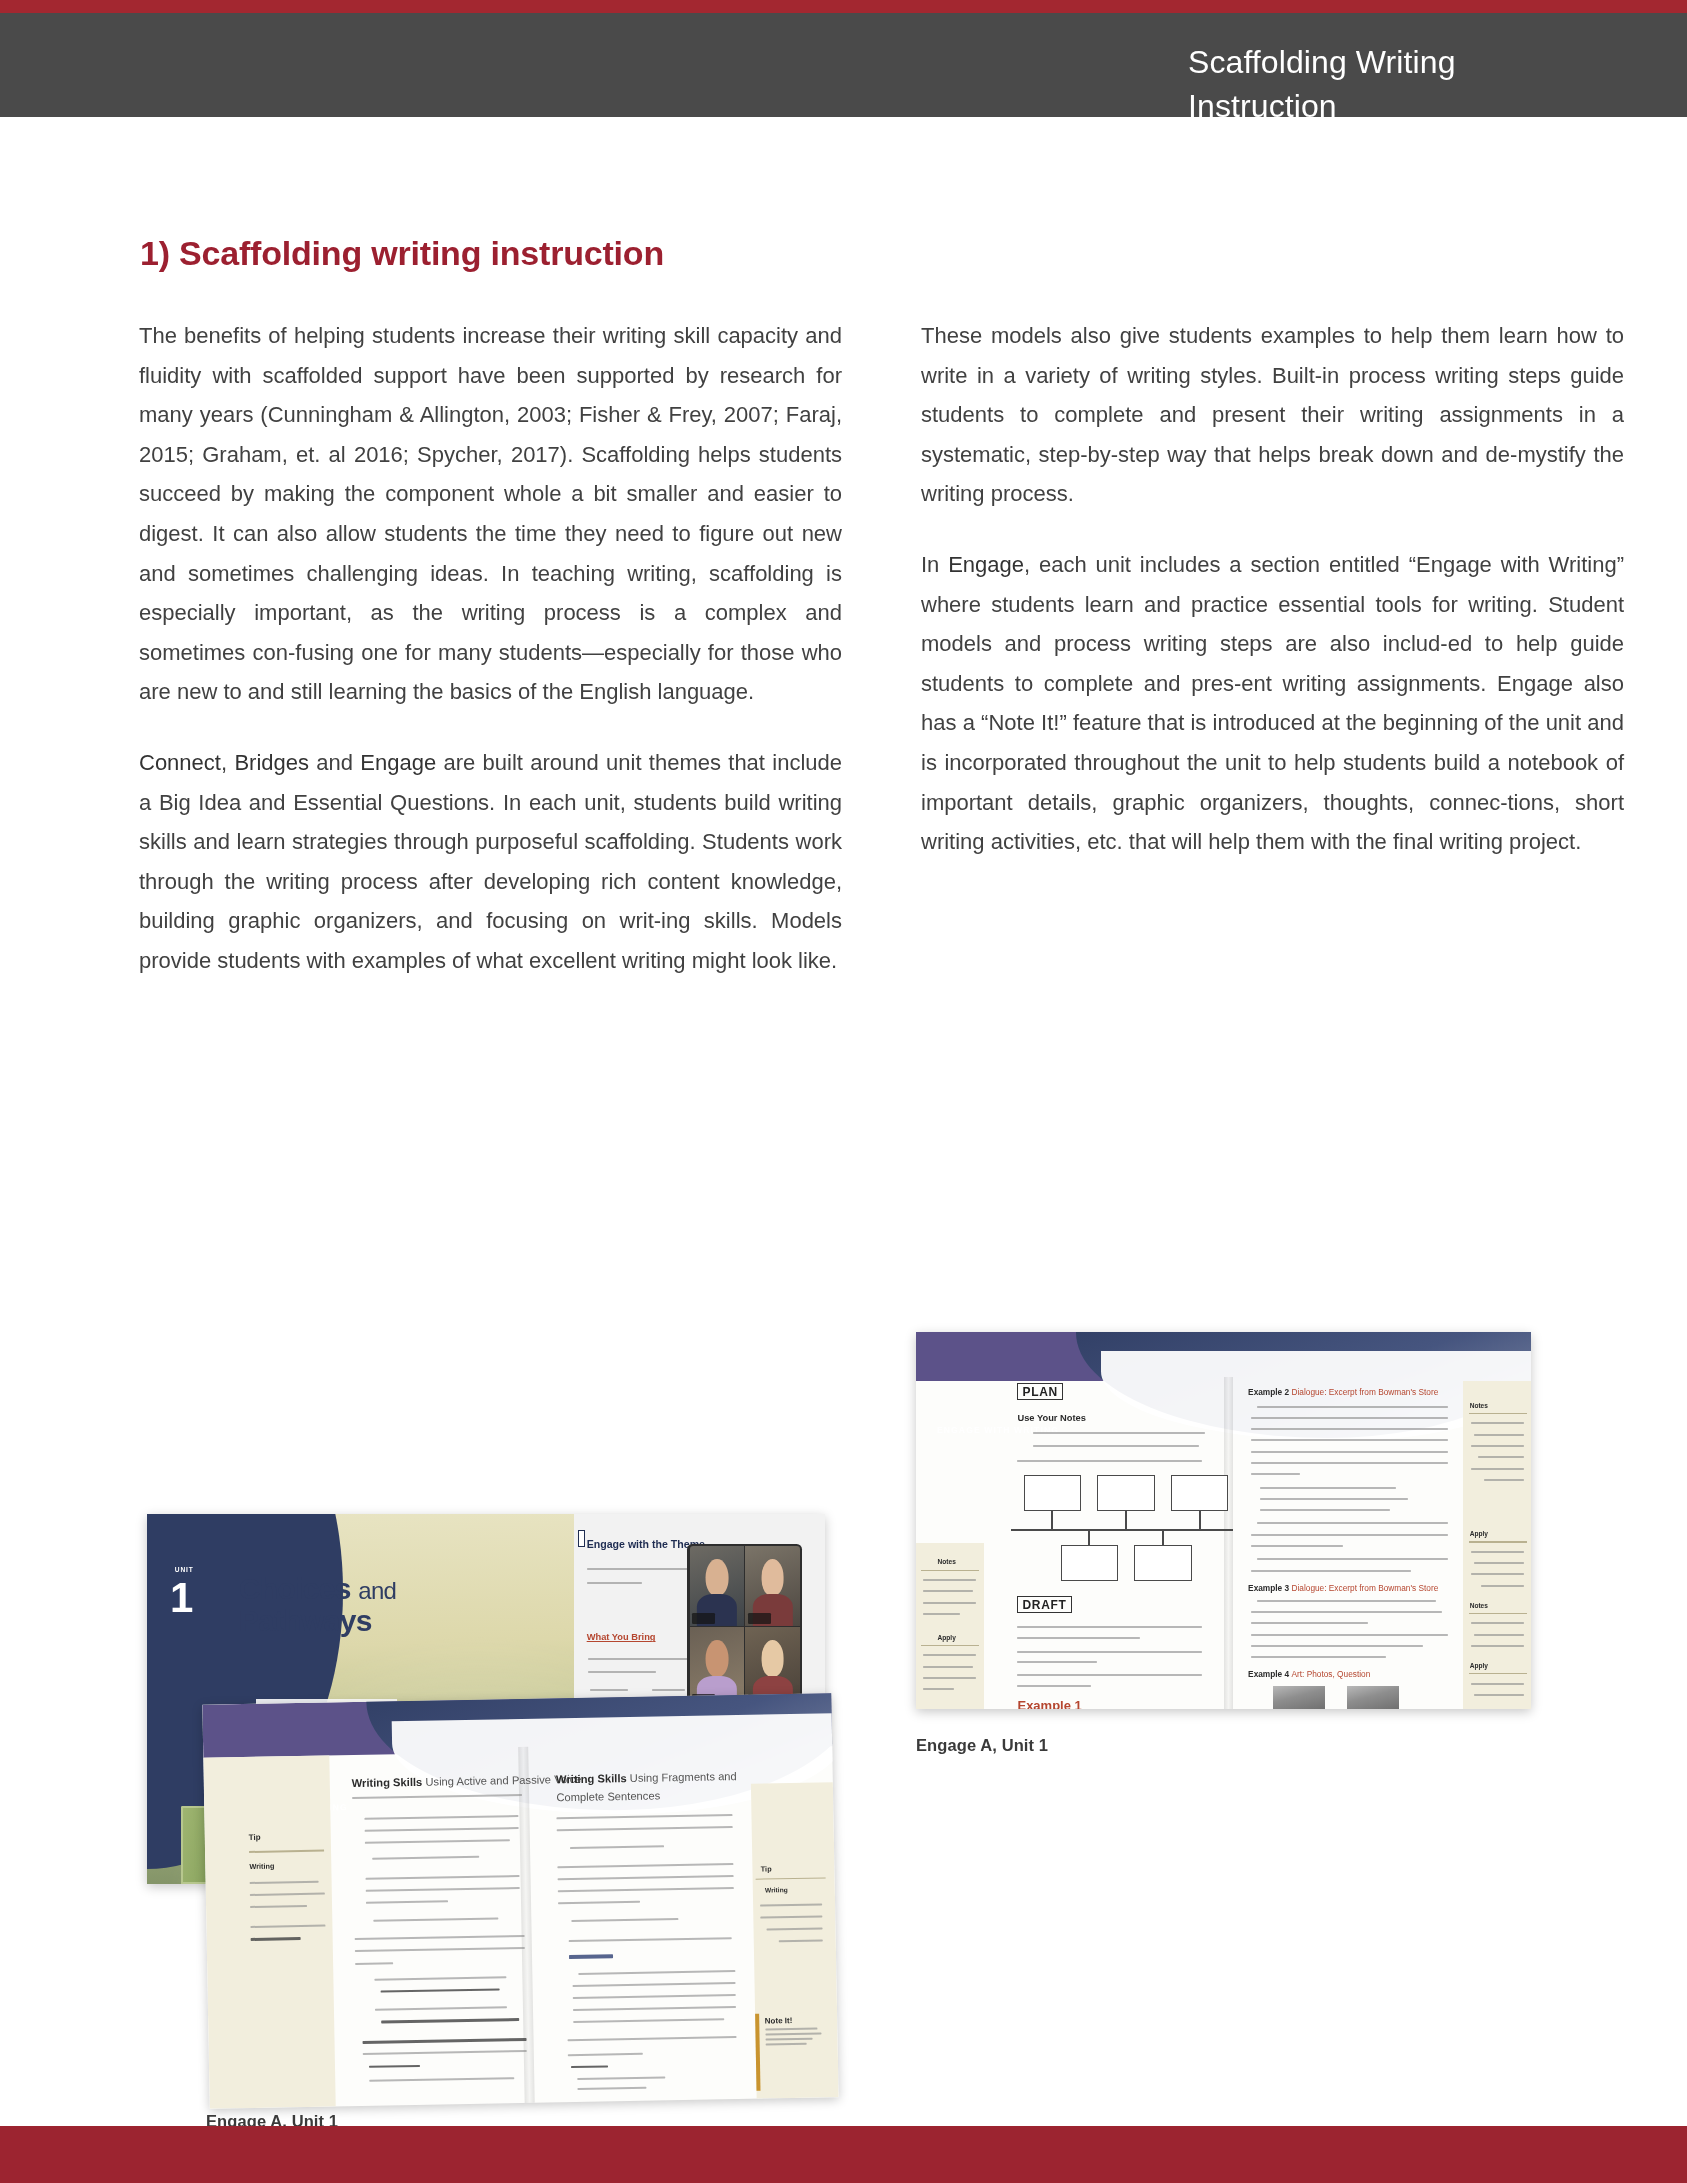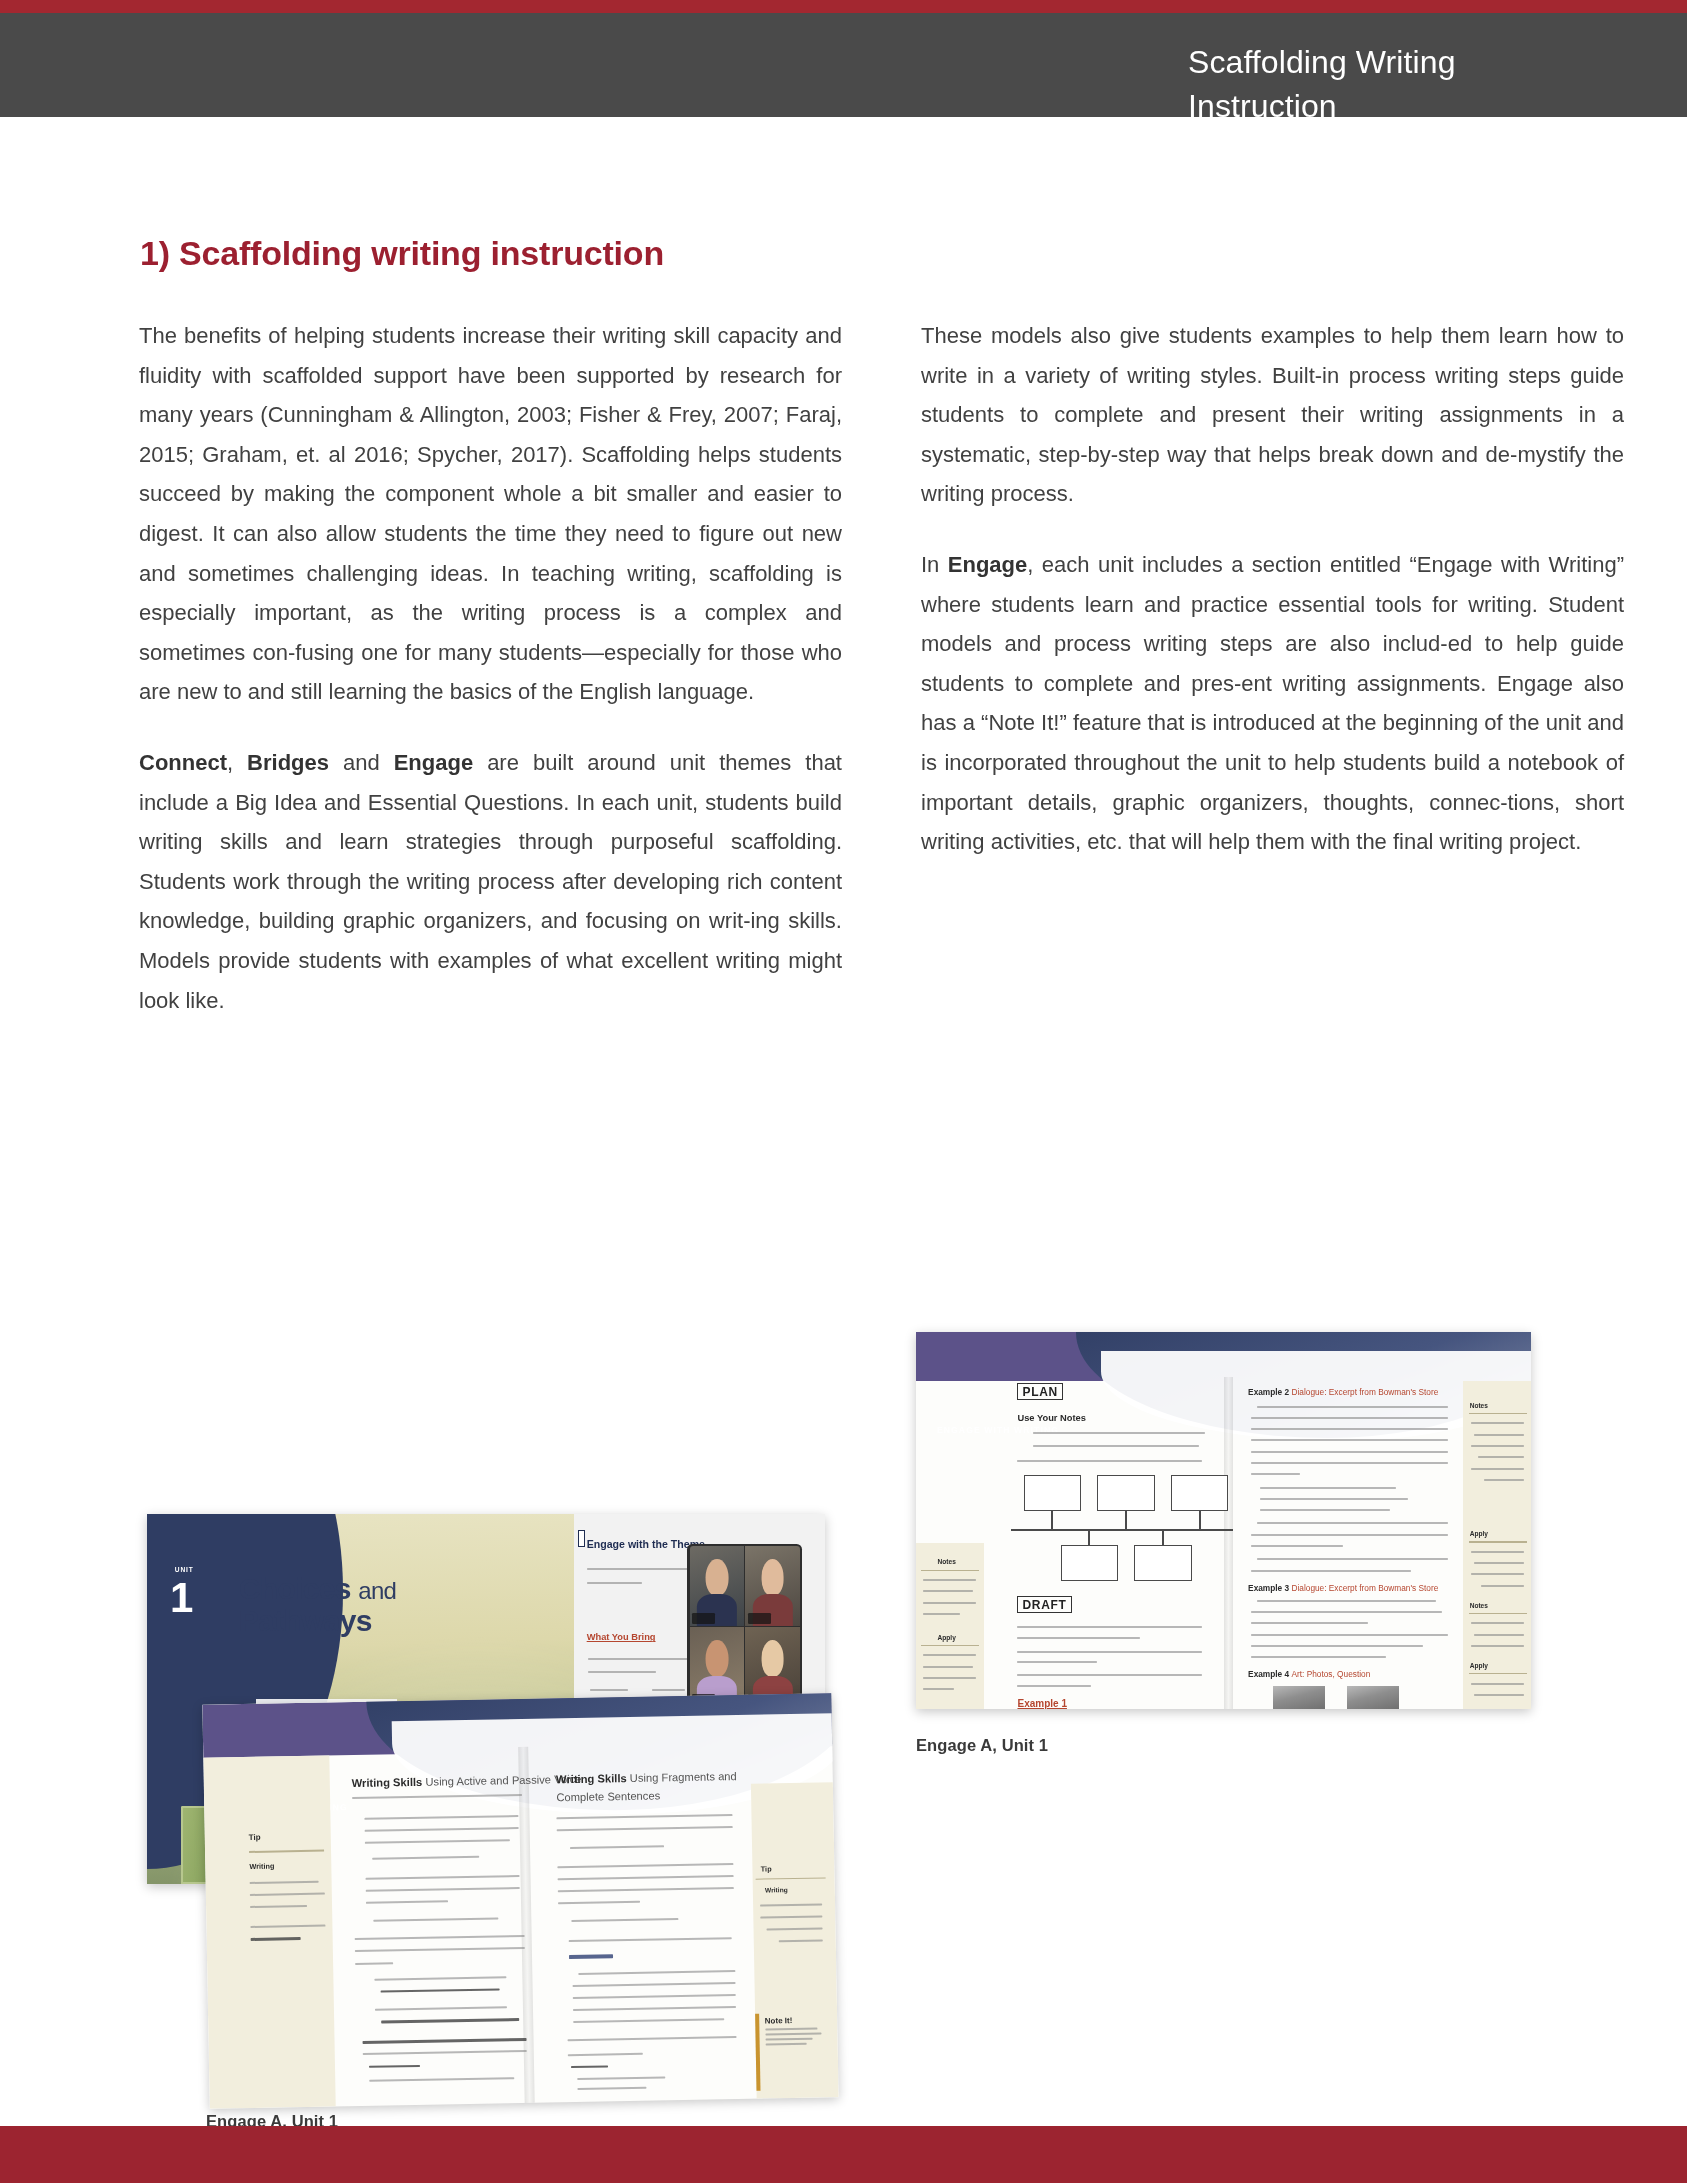--- a/index.html
+++ b/index.html
@@ -73,21 +73,21 @@
     line-height: 1.80;
     color: #414141;
     text-align: justify;
     text-justify: inter-word;
   }
   .col-left  { top: 168px; left: 139px; }
   .col-right { top: 168px; left: 921px; }
 
   .col p { margin: 0 0 31px 0; }
   .col p:last-child { margin-bottom: 0; }
-  .col b { font-weight: 700; color: #333; }
+  .col b { font-weight: 400; color: #333; }
 
   
   .figure-caption {
     position: absolute;
     font-size: 16.5px;
     font-weight: 700;
     color: #3a3a3a;
     letter-spacing: 0.1px;
   }
 
@@ -550,21 +550,21 @@
       <div class="organizer-box" style="top:56.5%;left:35.5%;width:9.3%;height:9.5%;"></div>
 
       <div class="hd box" style="top:70%;left:16.5%;font-size:12px;letter-spacing:0.7px;">DRAFT</div>
       <div class="tl" style="top:78%;left:16.5%;width:30%;"></div>
       <div class="tl" style="top:80.8%;left:16.5%;width:20%;"></div>
       <div class="tl" style="top:84.5%;left:16.5%;width:30%;"></div>
       <div class="tl" style="top:87.3%;left:16.5%;width:13%;"></div>
       <div class="tl" style="top:90.8%;left:16.5%;width:30%;"></div>
       <div class="tl" style="top:93.6%;left:16.5%;width:12%;"></div>
 
-      <div class="hd red" style="top:97%;left:16.5%;font-size:10px;text-decoration:underline;"><span>Example 1</span></div>
+      <div class="hd red" style="top:97%;left:16.5%;font-size:13px;text-decoration:underline;"><span>Example 1</span></div>
 
       <div class="hd" style="top:14.5%;left:54%;font-size:8.3px;"><span>Example 2</span>
         <span class="hd red" style="position:relative;font-weight:400;font-size:8.3px;">Dialogue: Excerpt from Bowman's Store</span></div>
       <div class="tl" style="top:19.5%;left:55.5%;width:31%;"></div>
       <div class="tl" style="top:22.5%;left:54.5%;width:32%;"></div>
       <div class="tl" style="top:25.5%;left:54.5%;width:32%;"></div>
       <div class="tl" style="top:28.5%;left:54.5%;width:32%;"></div>
       <div class="tl" style="top:31.5%;left:54.5%;width:32%;"></div>
       <div class="tl" style="top:34.5%;left:54.5%;width:32%;"></div>
       <div class="tl" style="top:37.5%;left:54.5%;width:8%;"></div>

